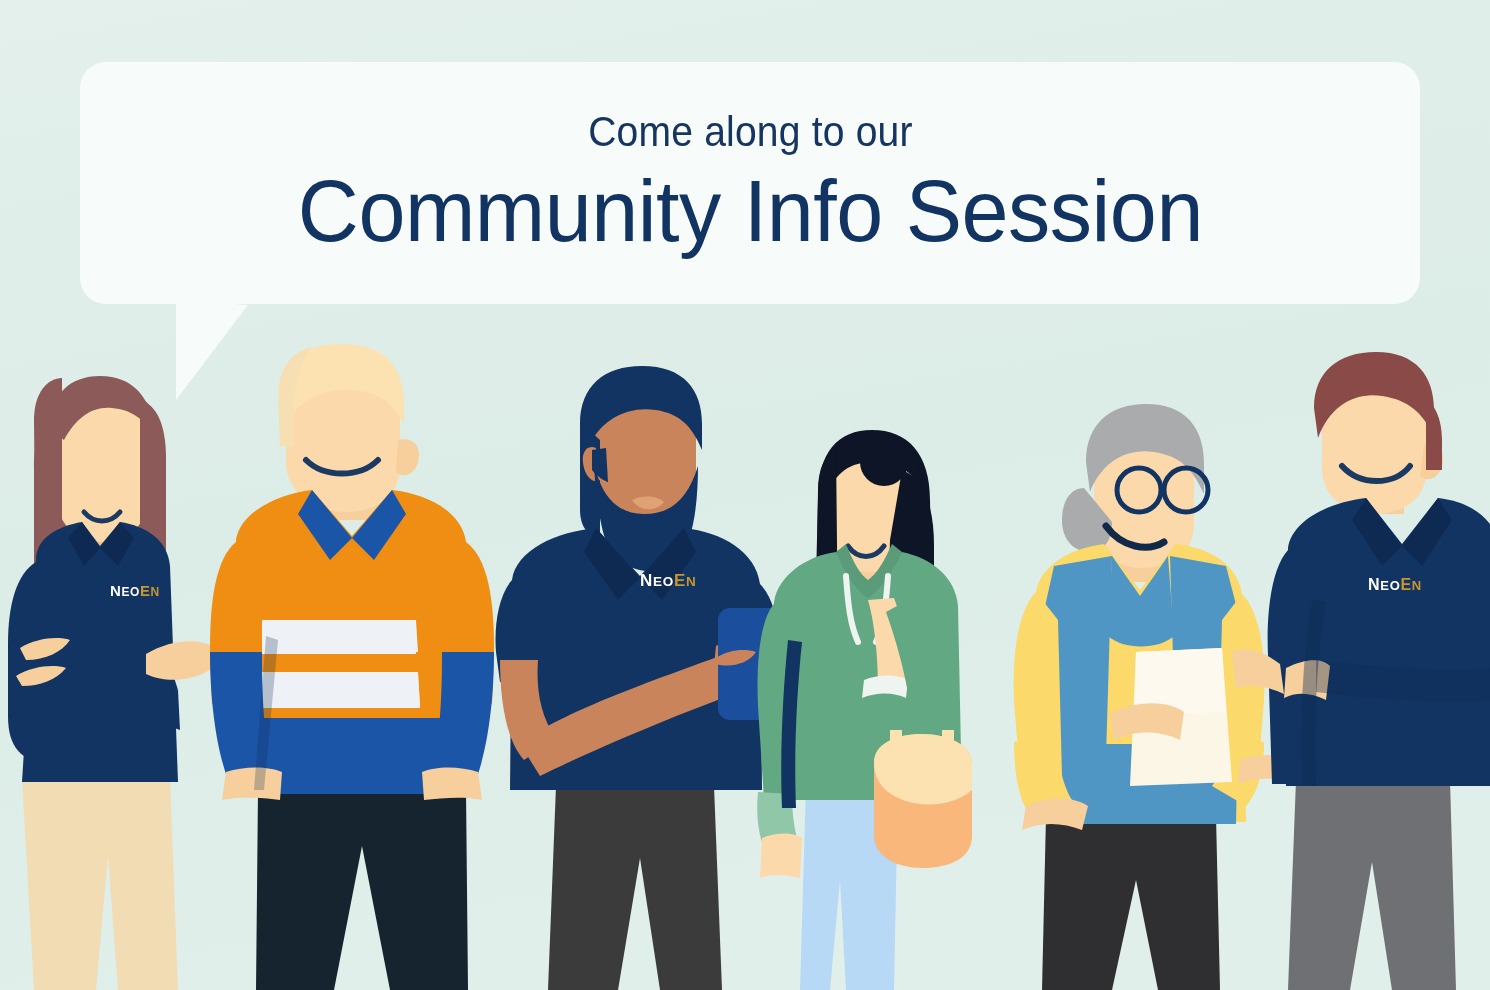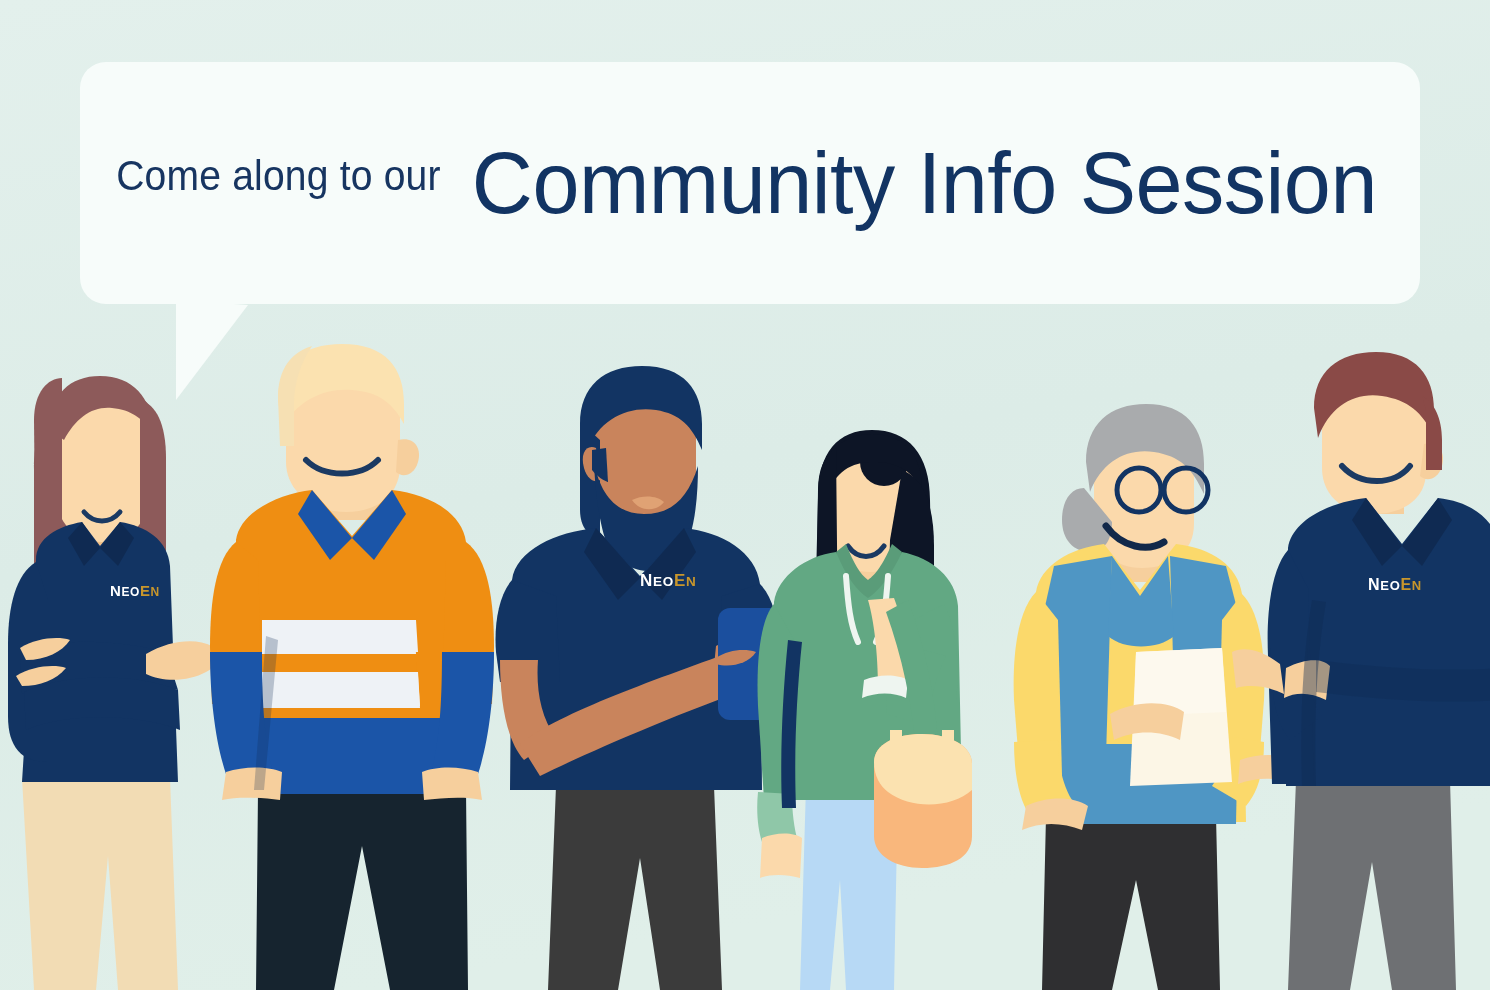--- a/index.html
+++ b/index.html
@@ -25,21 +25,21 @@
     height: 990px;
     display: block;
   }
   .bubble-text-layer {
     position: absolute;
     left: 80px;
     top: 62px;
     width: 1340px;
     height: 242px;
     display: flex;
-    flex-direction: row;
+    flex-direction: column;
     align-items: center;
     justify-content: center;
     pointer-events: none;
   }
   .kicker {
     font-family: "Liberation Sans", sans-serif;
     font-size: 42px;
     font-weight: 400;
     letter-spacing: 0.2px;
     color: #173561;

